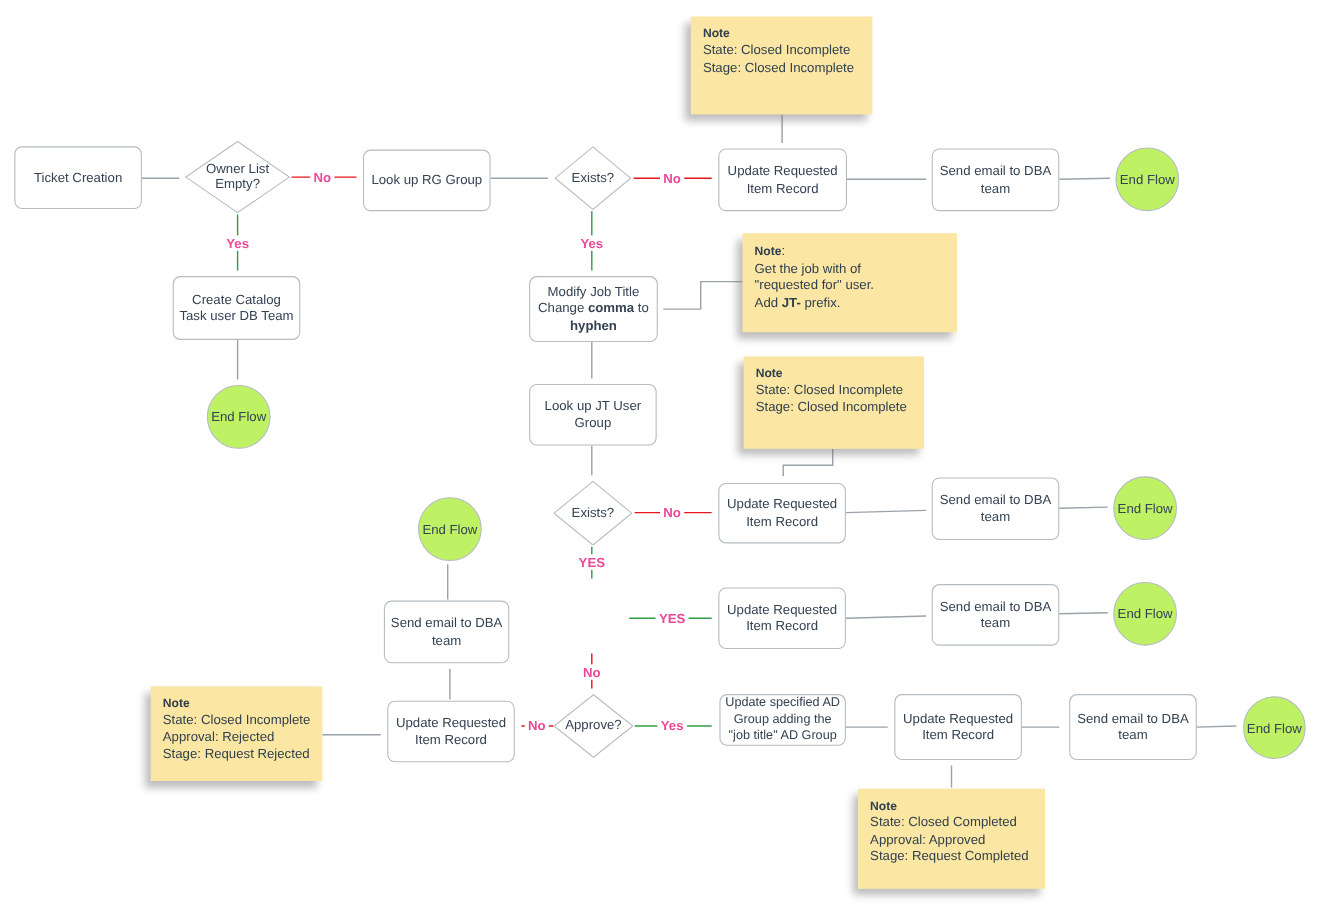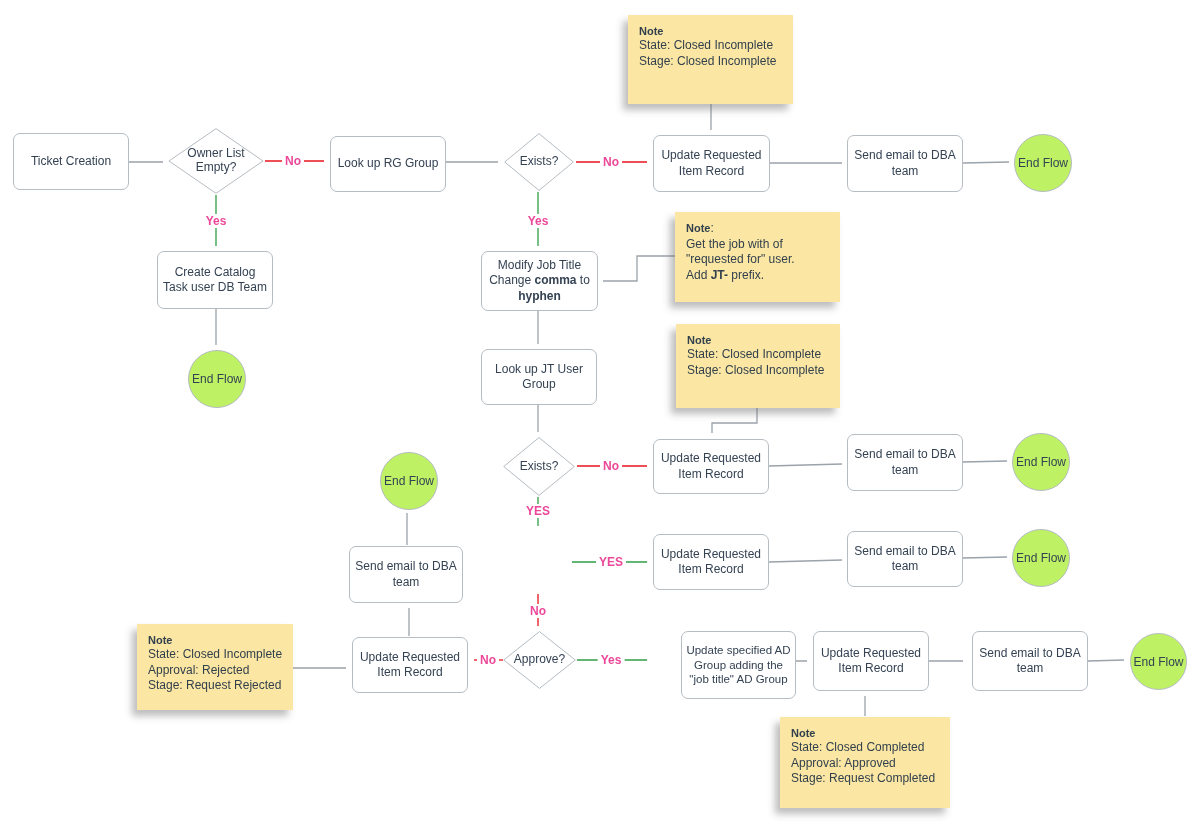--- a/index.html
+++ b/index.html
@@ -125,21 +125,21 @@
     </div>
   <div class="box" style="left:847px;top:531px;width:116px;height:56px;">
       <span>Send email to DBA team</span>
     </div>
   <div class="box" style="left:349px;top:546px;width:114px;height:57px;">
       <span>Send email to DBA team</span>
     </div>
   <div class="box" style="left:352px;top:637px;width:116px;height:56px;">
       <span>Update Requested Item Record</span>
     </div>
-  <div class="box small-font" style="left:654px;top:631px;width:115px;height:68px;margin-left:27px;">
+  <div class="box small-font" style="left:654px;top:631px;width:115px;height:47px;">
       <span>Update specified AD Group adding the "job title" AD Group</span>
     </div>
   <div class="box" style="left:813px;top:631px;width:116px;height:60px;">
       <span>Update Requested Item Record</span>
     </div>
   <div class="box" style="left:972px;top:631px;width:116px;height:60px;">
       <span>Send email to DBA team</span>
     </div>
 
   <div class="diamond" style="left:168px;top:128px;width:96px;height:66px;">
@@ -185,21 +185,21 @@
   <div class="endflow" style="left:1130px;top:633px;width:55px;height:55px;">
       <span>End Flow</span>
     </div>
 
   <div class="note" style="left:628px;top:15px;width:165px;height:89px;">
     <div class="ntitle">Note</div>
     <div class="nline">State: Closed Incomplete</div>
     <div class="nline">Stage: Closed Incomplete</div>
   </div>
 
-  <div class="note" style="left:675px;top:212px;width:165px;height:90px;">
+  <div class="note" style="left:675px;top:212px;width:195px;height:90px;">
     <div><span class="ntitle">Note</span><span>:</span></div>
     <div class="nline">Get the job with of</div>
     <div class="nline">"requested for" user.</div>
     <div class="nline"><span>Add </span><b>JT-</b><span> prefix.</span></div>
   </div>
 
   <div class="note" style="left:676px;top:324px;width:164px;height:84px;">
     <div class="ntitle">Note</div>
     <div class="nline">State: Closed Incomplete</div>
     <div class="nline">Stage: Closed Incomplete</div>

